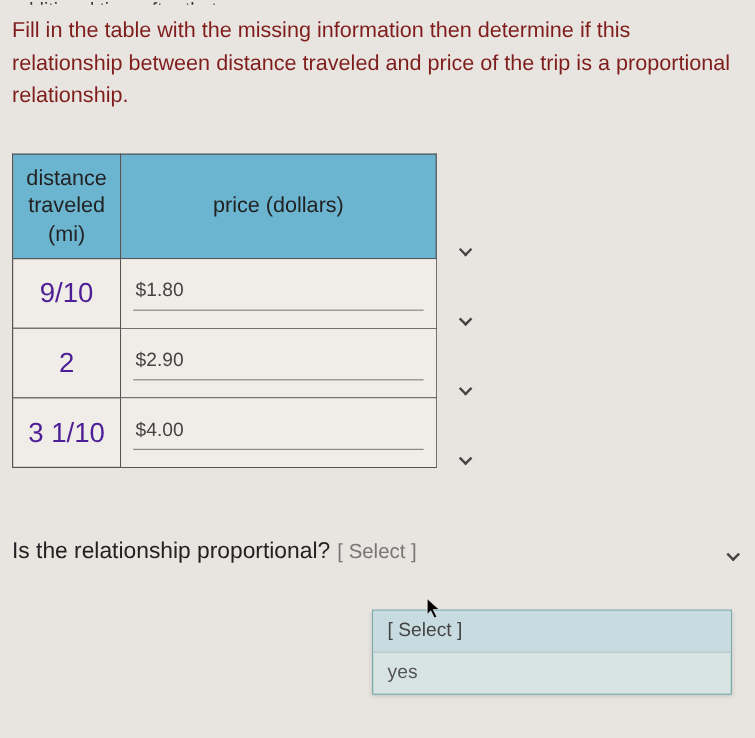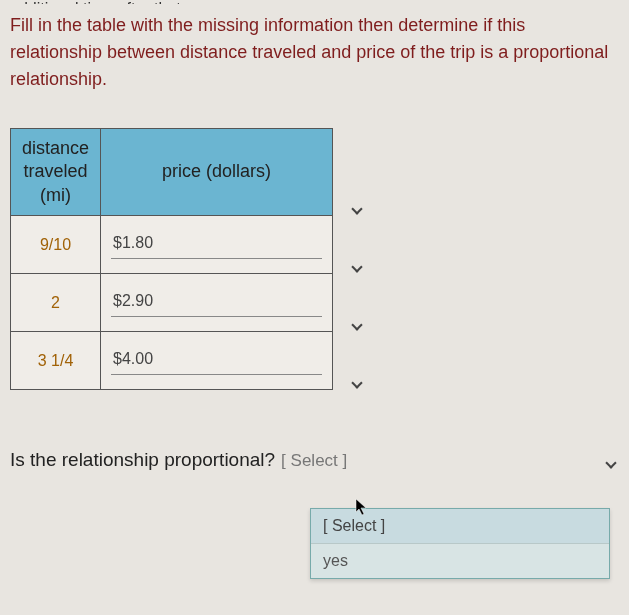--- a/index.html
+++ b/index.html
@@ -44,32 +44,32 @@
       font-size: 18px;
       padding: 8px 6px;
       text-align: center;
       vertical-align: middle;
     }
     th.col-distance {
       width: 90px;
       line-height: 1.3;
     }
     th.col-price {
-      width: 232px;
+      width: 263px;
     }
     td {
       background: #f0ede8;
       height: 58px;
       vertical-align: middle;
     }
     td.distance-cell {
       text-align: center;
-      font-size: 16px;
+      font-size: 23px;
       padding: 0 6px;
-      color: #a16207;
+      color: #4c1d95;
     }
     td.price-cell {
       padding: 0 10px;
       position: relative;
     }
     .price-input {
       display: block;
       width: 100%;
       border: none;
       border-bottom: 1.5px solid #888;
@@ -186,21 +186,21 @@
             <input class="price-input" type="text" value="$1.80" style="">
           </td>
         </tr>
         <tr>
           <td class="distance-cell">2</td>
           <td class="price-cell">
             <input class="price-input" type="text" value="$2.90" style="">
           </td>
         </tr>
         <tr>
-          <td class="distance-cell">3 1/4</td>
+          <td class="distance-cell">3 1/10</td>
           <td class="price-cell">
             <input class="price-input" type="text" value="$4.00" style="">
           </td>
         </tr>
       </tbody>
     </table>
     <div style="display:flex;flex-direction:column;justify-content:space-around;height:232px;margin-top:76px;">
       <div class="row-chevron-cell"><span class="chevron"></span></div>
       <div class="row-chevron-cell"><span class="chevron"></span></div>
       <div class="row-chevron-cell"><span class="chevron"></span></div>

